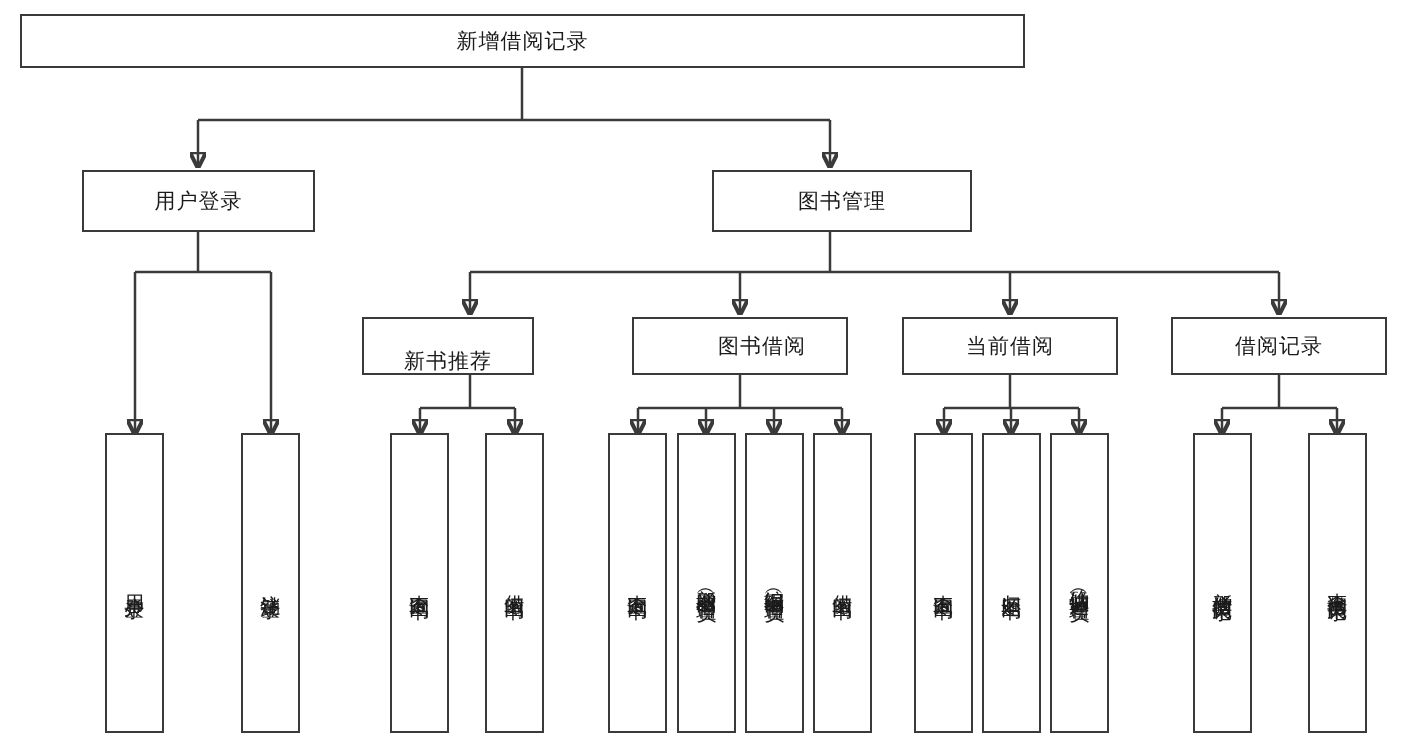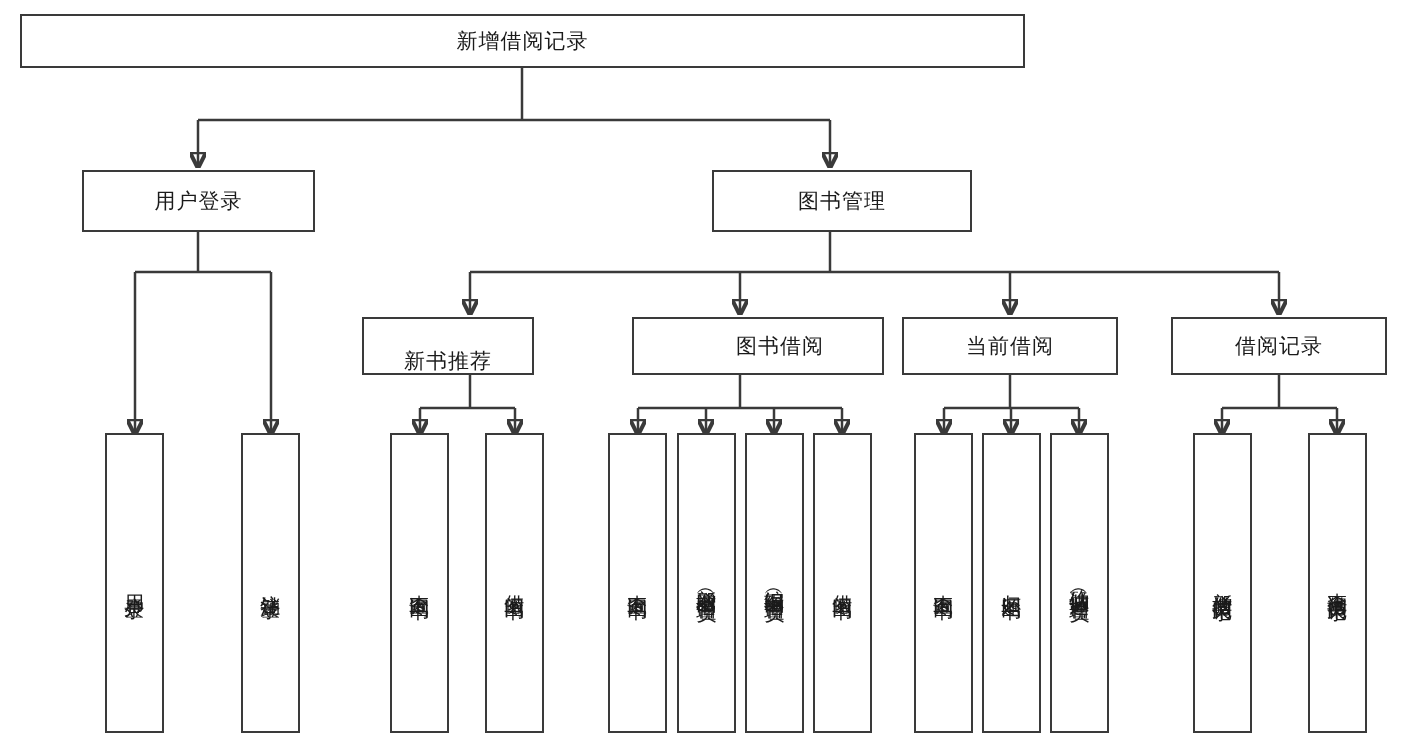--- a/index.html
+++ b/index.html
@@ -133,21 +133,21 @@
   <div class="node h" style="left:82px;top:170px;width:233px;height:62px;">
     <span class="label">用户登录</span>
   </div>
   <div class="node h" style="left:712px;top:170px;width:260px;height:62px;">
     <span class="label">图书管理</span>
   </div>
 
   <div class="node h" style="left:362px;top:317px;width:172px;height:58px;align-items:flex-end;">
     <span class="label">新书推荐</span>
   </div>
-  <div class="node h" style="left:632px;top:317px;width:252px;height:58px;padding-left:44px;">
+  <div class="node h" style="left:632px;top:317px;width:216px;height:58px;padding-left:44px;">
     <span class="label">图书借阅</span>
   </div>
   <div class="node h" style="left:902px;top:317px;width:216px;height:58px;">
     <span class="label">当前借阅</span>
   </div>
   <div class="node h" style="left:1171px;top:317px;width:216px;height:58px;">
     <span class="label">借阅记录</span>
   </div>
 
   <div class="node v" style="left:105px;top:433px;width:59px;height:300px;">

